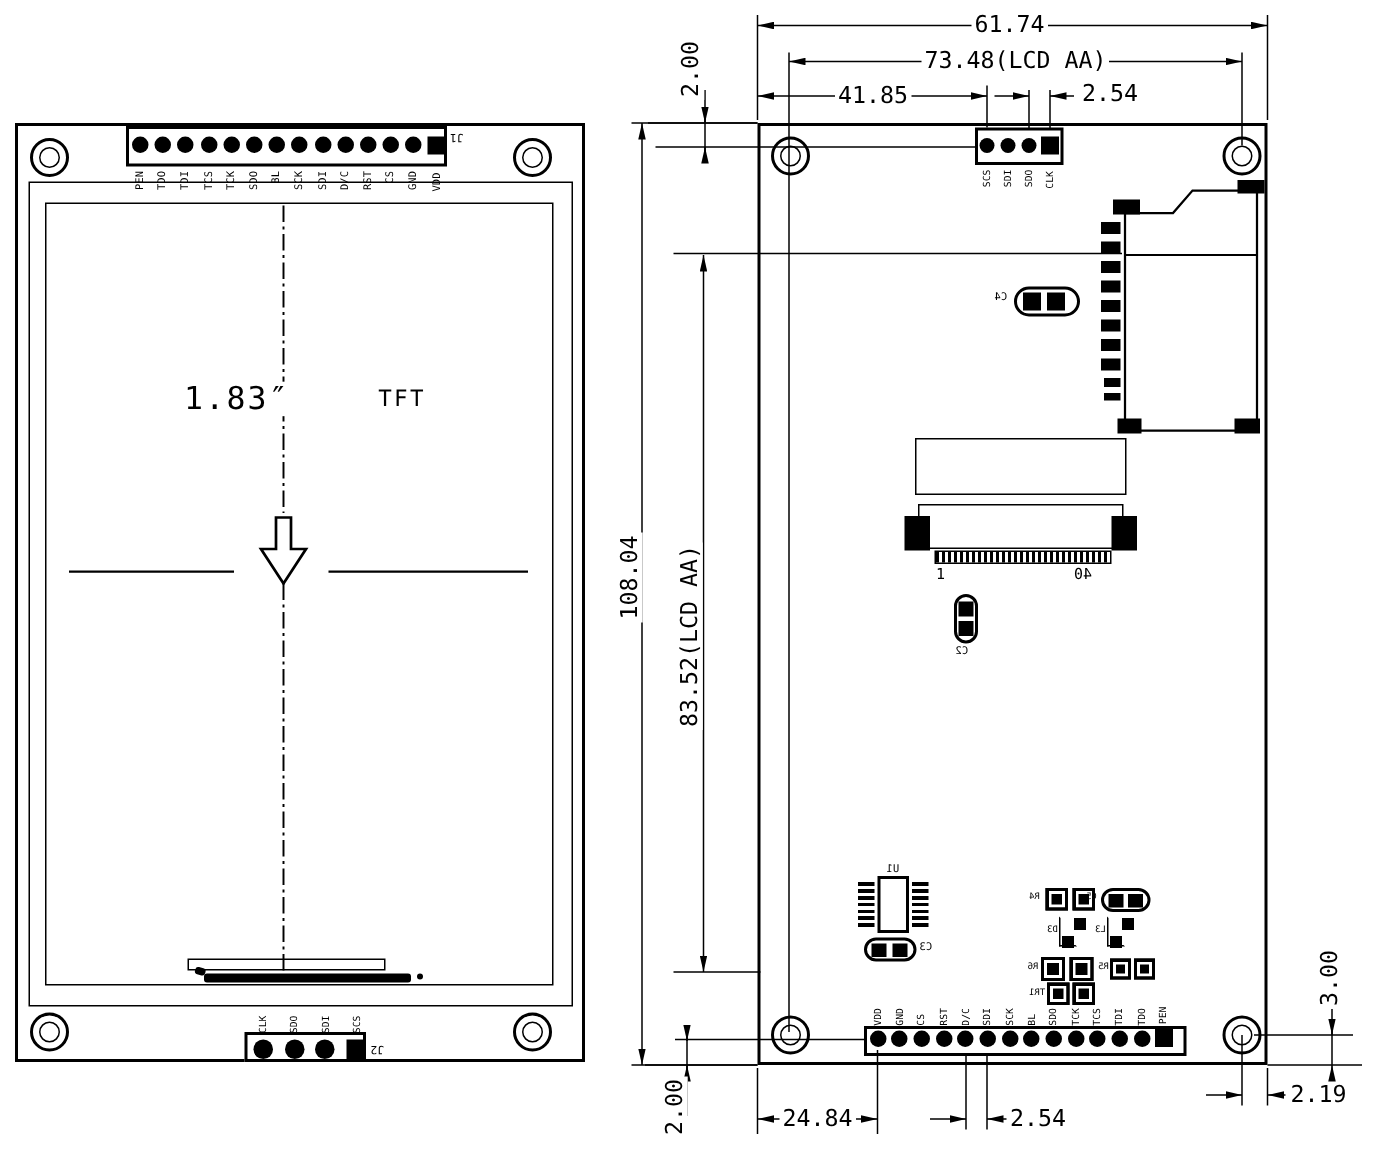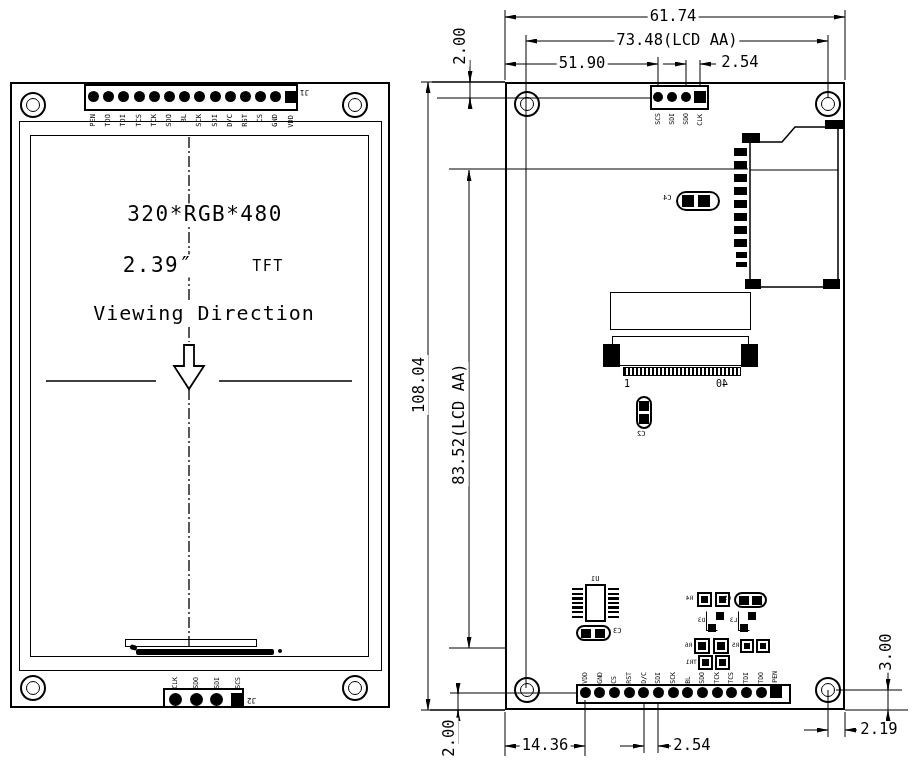--- a/index.html
+++ b/index.html
@@ -63,24 +63,22 @@
   <svg width="918" height="778" style="position:absolute;left:0;top:0;z-index:3">
     <g stroke="#000" fill="none">
       <line x1="189" y1="137" x2="189" y2="342" stroke-width="1.3" stroke-dasharray="11 3 2 3"></line>
       <line x1="189" y1="389" x2="189" y2="648" stroke-width="1.3" stroke-dasharray="11 3 2 3"></line>
       <line x1="46" y1="381" x2="156" y2="381" stroke-width="1.5"></line>
       <line x1="219" y1="381" x2="352" y2="381" stroke-width="1.5"></line>
     </g>
     <polygon points="184,345 194,345 194,366 204,366 189,389 174,366 184,366" fill="#fff" stroke="#000" stroke-width="1.8"></polygon>
   </svg>
 
-  <div class="stx" style="left:205px;top:215px;font-size:21px">320*RGB*480</div>
-  <div class="stx" style="left:158px;top:266px;font-size:21px">2.39″</div>
+  <div class="stx" style="left:158px;top:266px;font-size:21px">1.83″</div>
   <div class="stx" style="left:268px;top:266px;font-size:15px">TFT</div>
-  <div class="stx" style="left:204px;top:313px;font-size:20px;letter-spacing:1px">Viewing Direction</div>
 
   <div class="box hairline" style="left:125px;top:639px;width:132px;height:8px"></div>
   <div class="pad" style="left:136px;top:649px;width:138px;height:6px;border-radius:2px"></div>
   <div class="pad" style="left:130px;top:645px;width:7px;height:5px;border-radius:2px;transform:rotate(15deg)"></div>
   <div class="pad" style="left:278px;top:649px;width:4px;height:4px;border-radius:50%"></div>
 
   <div class="box" style="left:84px;top:84px;width:214px;height:27px"></div>
   <div class="pinrow r-ft" style="left:86px;top:90px;z-index:2">
 
       <div class="pc">
@@ -440,24 +438,24 @@
         <line x1="888" y1="682" x2="888" y2="690" marker-end="url(#ar)"></line>
         <line x1="888" y1="718" x2="888" y2="710" marker-end="url(#ar)"></line>
         <line x1="836" y1="690" x2="902" y2="690"></line>
           <line x1="845" y1="710" x2="908" y2="710"></line>
       </g>
     </g>
   </svg>
 
   <div class="dl" style="left:673px;top:17px">61.74</div>
   <div class="dl" style="left:677px;top:41px">73.48(LCD AA)</div>
-  <div class="dl" style="left:582px;top:64px">51.90</div>
+  <div class="dl" style="left:582px;top:64px">41.85</div>
   <div class="dl" style="left:740px;top:63px">2.54</div>
   <div class="dl dlv" style="left:461px;top:46px">2.00</div>
   <div class="dl dlv" style="left:420px;top:385px">108.04</div>
   <div class="dl dlv" style="left:460px;top:424px">83.52(LCD AA)</div>
   <div class="dl dlv" style="left:450px;top:738px">2.00</div>
-  <div class="dl" style="left:545px;top:746px">14.36</div>
+  <div class="dl" style="left:545px;top:746px">24.84</div>
   <div class="dl" style="left:692px;top:746px">2.54</div>
   <div class="dl" style="left:879px;top:730px">2.19</div>
   <div class="dl dlv" style="left:887px;top:652px">3.00</div>
 
 </div>
 
 </body></html>

